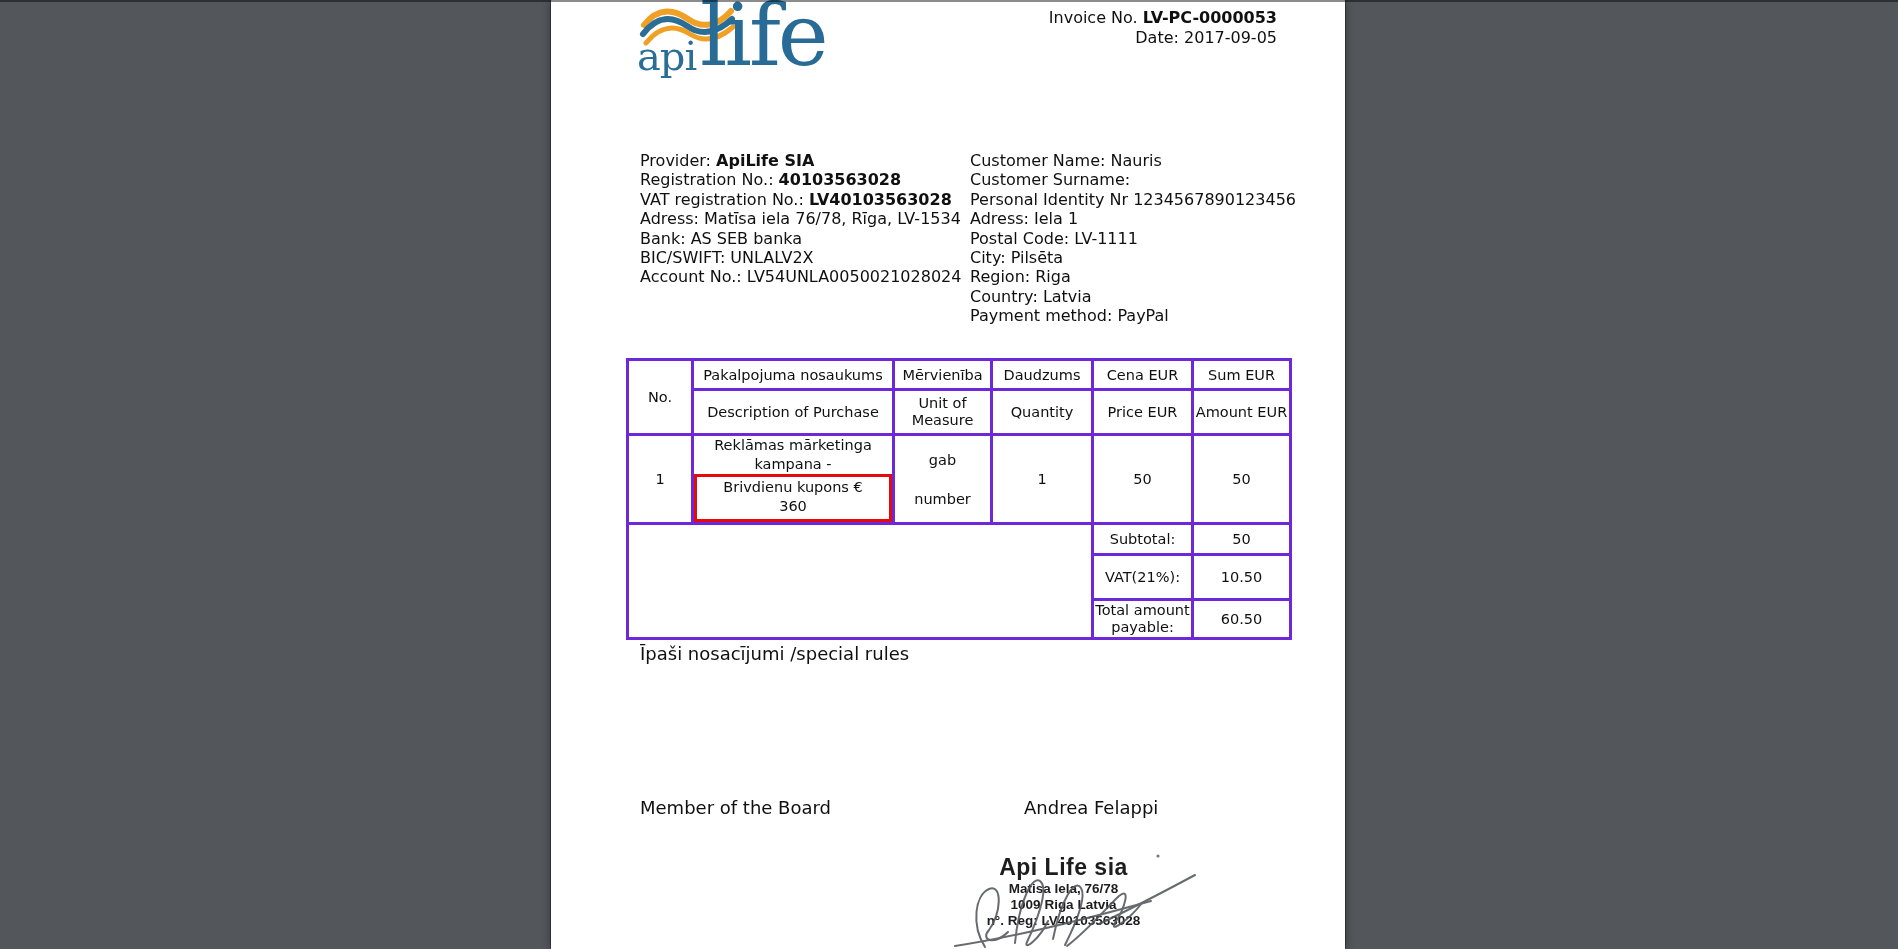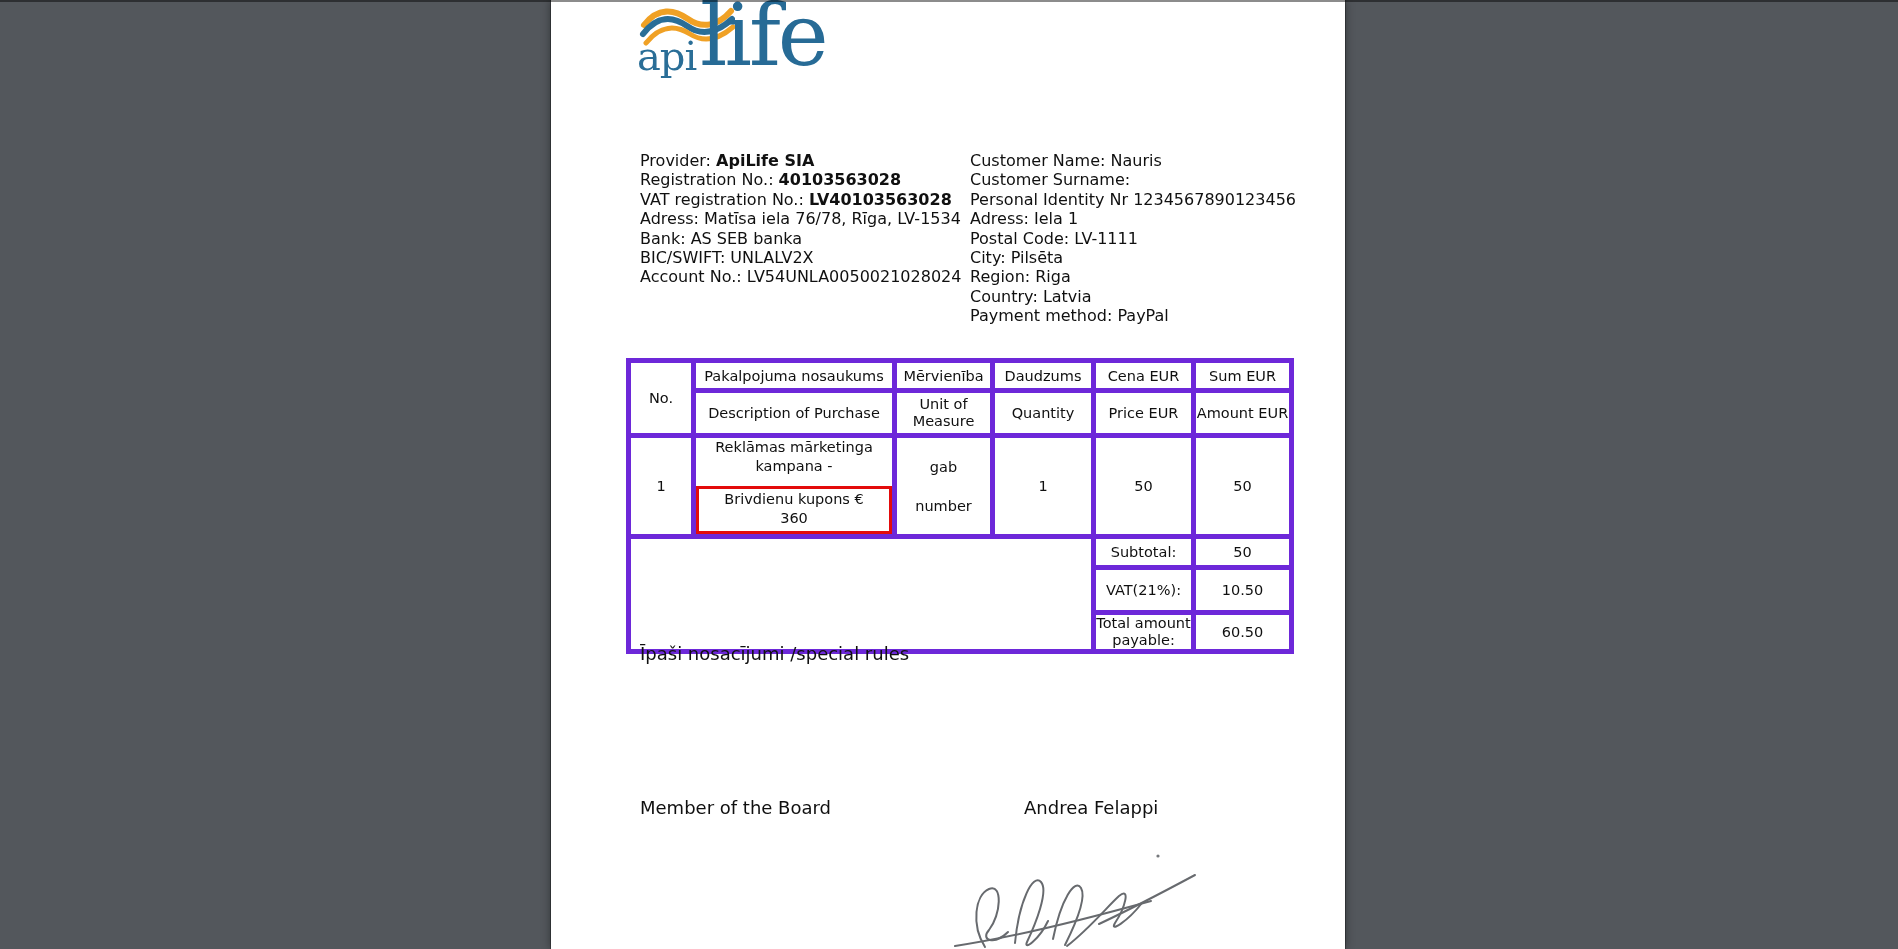--- a/index.html
+++ b/index.html
@@ -56,34 +56,34 @@
   .addr b { font-weight:bold; }
 
   
   table.items {
     position:absolute; left:75px; top:358px;
     width:663px;
     border-collapse:collapse; table-layout:fixed;
     font-size:14.5px;
   }
   table.items td {
-    border:5px solid #6d28d9;
+    border:3px solid #6d28d9;
     text-align:center; vertical-align:middle;
     padding:0;
   }
   td.h-lv { height:30px; }
   td.h-en { height:45px; line-height:17px; }
   td.data-row { height:76px; }
   td.desc-cell, td.unit-cell { vertical-align:top; }
   td.desc-cell { padding-top:6px; line-height:19px; }
   .red-box {
     display:inline-block;
     border:3px solid #e30b0b;
     padding:1px 11px 3px;
-    margin-top:10px;
+    margin-top:0;
     text-align:center;
   }
   td.unit-cell { padding-top:12px; line-height:18px; }
   .unit-line2 { margin-top:21px; }
   td.tot-label { text-align:right; padding-right:8px; line-height:17px; }
   td.tot-sub { height:31px; }
   td.tot-vat { height:45px; }
   td.tot-total { height:39px; }
   td.empty-left { border:1px solid #c8c8c8; }
 
@@ -117,20 +117,24 @@
   <div class="abs logo-wave">
     <svg width="96" height="46" viewBox="0 0 96 46" fill="none" xmlns="http://www.w3.org/2000/svg">
       <path d="M5,21 C19,3 35,5 49,15 C63,25 79,22 92,7" stroke="#f0a125" stroke-width="6" stroke-linecap="round"></path>
       <path d="M4,30 C18,11 34,12 48,22 C62,32 78,29 93,15" stroke="#2a6e97" stroke-width="6" stroke-linecap="round"></path>
       <path d="M7,39 C21,21 37,21 51,30 C65,39 80,35 94,23" stroke="#f0a125" stroke-width="5" stroke-linecap="round"></path>
     </svg>
   </div>
   <div class="abs logo-api">api</div>
   <div class="abs logo-life">life</div>
 
+  <div class="abs inv-block">
+    <div><span>Invoice No. </span><b>LV-PC-0000053</b></div>
+    <div>Date: 2017-09-05</div>
+  </div>
 
   <div class="abs addr provider">
     <div><span>Provider: </span><b>ApiLife SIA</b></div>
     <div><span>Registration No.: </span><b>40103563028</b></div>
     <div><span>VAT registration No.: </span><b>LV40103563028</b></div>
     <div>Adress: Matīsa iela 76/78, Rīga, LV-1534</div>
     <div>Bank: AS SEB banka</div>
     <div>BIC/SWIFT: UNLALV2X</div>
     <div>Account No.: LV54UNLA0050021028024</div>
   </div>
@@ -202,20 +206,26 @@
   </tbody>
     </table>
 
   <div class="abs rules">
     <div>Īpaši nosacījumi /special rules</div>
   </div>
 
   <div class="abs sig-left">Member of the Board</div>
   <div class="abs sig-right">Andrea Felappi</div>
 
+  <div class="abs stamp">
+    <div class="company">Api Life sia</div>
+    <div class="line">Matisa Iela, 76/78</div>
+    <div class="line">1009 Riga Latvia</div>
+    <div class="line">n°. Reg: LV40103563028</div>
+  </div>
 
   <div class="abs signature-svg">
     <svg width="260" height="104" viewBox="0 0 260 104" fill="none" xmlns="http://www.w3.org/2000/svg">
       <g stroke="#53565b" stroke-width="2" stroke-linecap="round" opacity="0.88">
         <path d="M6,101 C60,93 130,76 202,56"></path>
         <path d="M36,102 C22,80 26,50 40,44 C54,38 52,70 40,85 C31,95 45,101 59,87"></path>
         <path d="M66,98 C70,56 84,28 92,37 C100,46 86,80 78,97 C74,106 90,95 99,76"></path>
         <path d="M104,94 C112,54 126,33 132,43 C138,53 124,84 116,100"></path>
         <path d="M118,101 C140,84 158,62 170,51 C182,41 176,63 166,78 C160,88 178,77 193,58"></path>
         <path d="M150,79 C182,64 218,45 246,30"></path>

